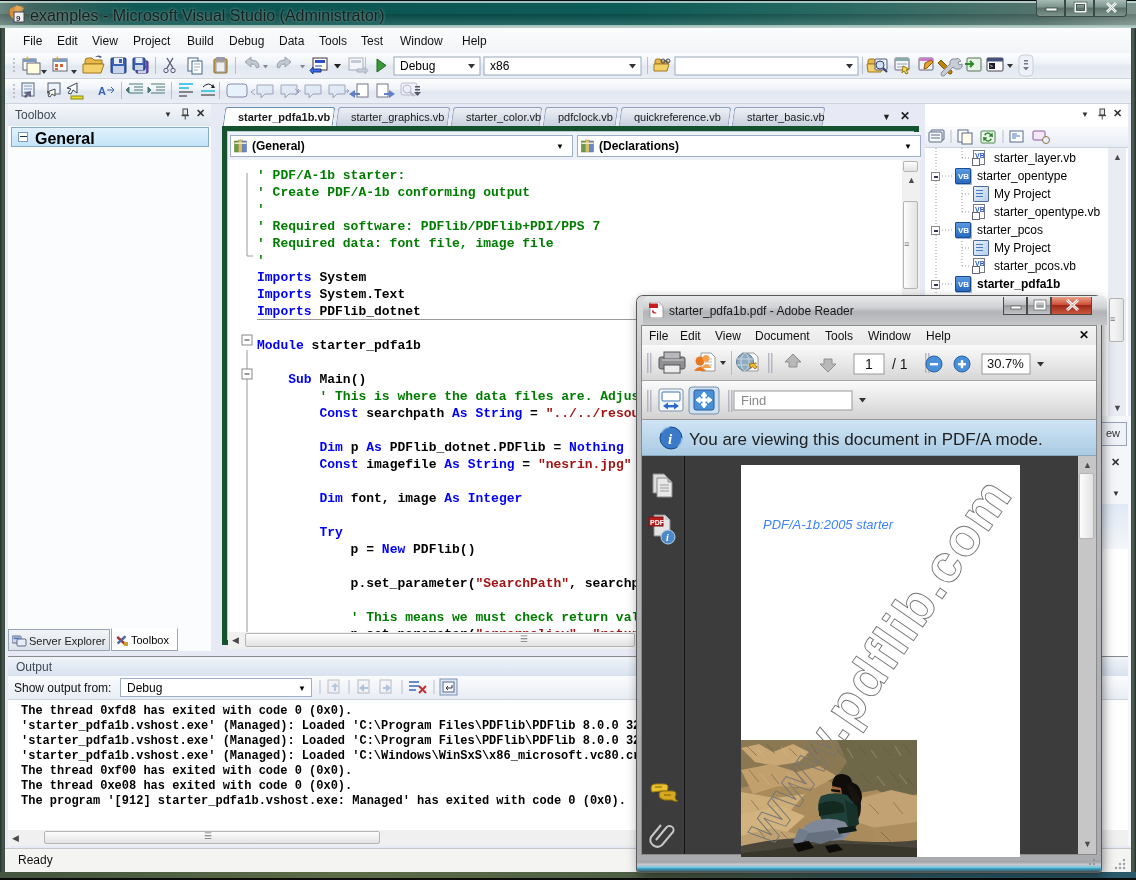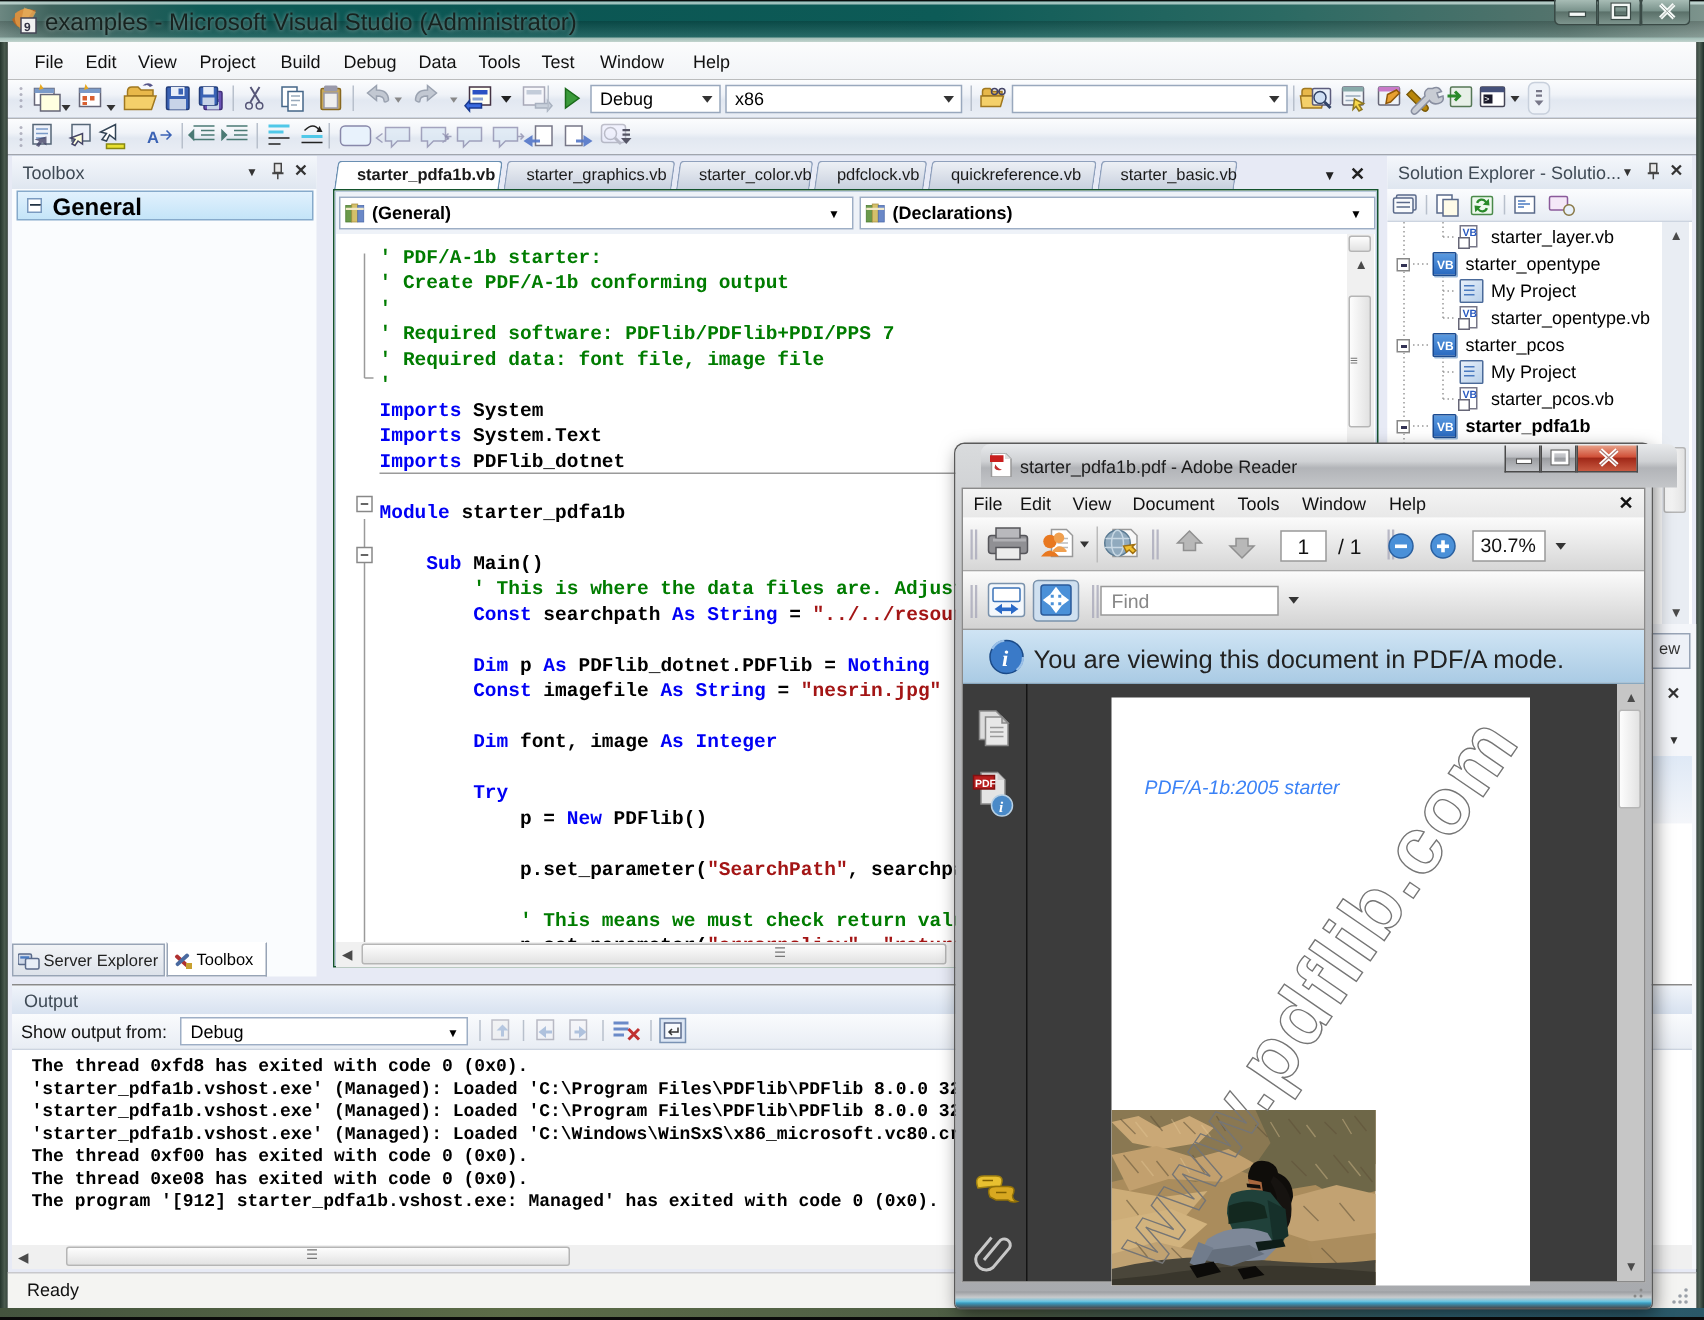--- a/index.html
+++ b/index.html
@@ -41,21 +41,21 @@
 
 #toolbox { left:8px; top:104px; width:203px; height:547px; background:#fafcfe; }
 #tbx-title { left:0; top:0; width:203px; height:22px; background:linear-gradient(180deg,#f4f7fb,#dfe6f0); font-size:12px; color:#3f4a55; }
 #tbx-general { left:3px; top:23px; width:198px; height:20px; border:1px solid #86aacb; background:linear-gradient(180deg,#e1f1fd,#c4e4f8); font-size:16px; font-weight:bold; color:#000; }
 #tbx-text { left:8px; top:58px; width:188px; font-size:12px; color:#111; text-align:center; line-height:14.6px; }
 #tbx-tabs { left:8px; top:628px; width:171px; height:23px;padding-left:43px; }
 #edtabs { left:222px; top:107px; width:697px; height:20px; font-size:11px; }
 .etab { position:absolute; top:0; height:19px; padding:3px 9px 0 13px; border:1px solid #8fa0bc; border-bottom:none; border-radius:3px 3px 0 0; background:linear-gradient(180deg,#edf0f5,#c9d1df); color:#1a1a1a; transform:skewX(-8deg); }
 .etab i { display:block; transform:skewX(8deg); font-style:normal; }
 .etab.active { background:#fff; border-color:#6a8fb2; font-weight:bold; z-index:3; }
-#edbody { left:222px; top:126px; width:697px; height:519px; background:#fff; border:1px solid #14532d; box-shadow:0 0 0 1px #b9cbdd inset; }
+#edbody { left:222px; top:126px; width:697px; height:519px; background:#fff; border:5px solid #14532d; box-shadow:0 0 0 1px #b9cbdd inset; }
 #ddrow { left:1px; top:1px; width:693px; height:28px; background:#eef2f8; }
 .ddbox { position:absolute; top:3px; height:22px; background:#fff; border:1px solid #9daec5; font-size:12px; font-weight:bold; color:#000; }
 #codearea { left:1px; top:29px; width:674px; height:472px; background:#fff; overflow:hidden; font-family:"Liberation Mono", monospace; font-size:13px; font-weight:700; line-height:17px; white-space:pre; }
 #foldmargin { left:1px; top:29px; width:16px; height:472px; background:#e4e4e6; border-right:1px solid #f2f2f2; }
 #vscroll { left:675px; top:29px; width:18px; height:489px; background:#f0f0f0; }
 #hscroll { left:1px; top:501px; width:674px; height:17px; background:#f0f0f0; }
 
 
 #solexp { left:925px; top:104px; width:203px; height:312px; background:#fff; }
 #se-title { left:0; top:0; width:203px; height:22px; background:linear-gradient(180deg,#f4f7fb,#dfe6f0); font-size:12px; color:#3f4a55; }
@@ -88,21 +88,21 @@
 .vbfile:after { content:""; position:absolute; left:-2px; bottom:-2px; width:6px; height:6px; background:#fff; border:1px solid #667; }
 
 .sb-thumb { position:absolute; background:linear-gradient(90deg,#fdfdfd,#e2e2e2); border:1px solid #b5b5b5; border-radius:2px; }
 .sb-thumbh { position:absolute; background:linear-gradient(180deg,#fdfdfd,#e2e2e2); border:1px solid #b5b5b5; border-radius:2px; }
 .arr { position:absolute; color:#4a4a4a; font-size:9px; line-height:9px; }
 
 
 #reader { left:637px; top:296px; width:464px; height:576px; border-radius:6px 6px 3px 3px;
   background:linear-gradient(180deg,#d9dbdd 0%,#b9bbbe 20%,#a8aaae 100%);
   box-shadow:0 0 0 1px #5a5a5a, 2px 4px 12px rgba(0,0,0,0.5); }
-#rd-title { left:17px; top:0; width:464px; height:29px; border-radius:6px 6px 0 0;
+#rd-title { left:6px; top:0; width:464px; height:29px; border-radius:6px 6px 0 0;
   background:linear-gradient(180deg,#e8eaec 0%,#cfd1d4 40%,#b2b4b8 55%,#c4c6c9 100%); font-size:12px; color:#1a1a1a; }
 #rd-inner { left:4px; top:29px; width:456px; height:530px; background:#efefef; border:1px solid #8a8a8a; }
 #rd-menu { left:0; top:0; width:454px; height:19px; background:linear-gradient(180deg,#f4f4f4,#e8e8e8); font-size:12px; color:#111; }
 #rd-tb1 { left:0; top:19px; width:454px; height:36px; background:linear-gradient(180deg,#fbfbfb,#d6d6d6); border-bottom:1px solid #a8a8a8; }
 #rd-tb2 { left:0; top:55px; width:454px; height:39px; background:linear-gradient(180deg,#fbfbfb,#d2d2d2); border-bottom:1px solid #9a9a9a; }
 #rd-info { left:0; top:94px; width:454px; height:36px; background:linear-gradient(180deg,#cfe4f4,#aacbe4); border-bottom:1px solid #88a8c0; }
 #rd-doc { left:0; top:130px; width:454px; height:398px; background:#3c3c3c; }
 #rd-side { left:0; top:0; width:43px; height:398px; border-right:1px solid #141414; }
 #rd-canvas { left:44px; top:0; width:392px; height:398px; }
 #rd-vscroll { left:436px; top:0; width:18px; height:398px; background:#c6c6c6; }
@@ -540,23 +540,20 @@
       <div class="arr" style="left:5px;top:477px">▼</div>
     </div>
     <div class="abs" id="hscroll">
       <div class="arr" style="left:4px;top:4px">◀</div>
       <div class="sb-thumbh" style="left:17px;top:1px;width:390px;height:14px"></div>
       <div class="arr" style="left:292px;top:3px;color:#777">☰</div>
     </div>
   </div>
 
   <div class="abs" id="solexp">
-    <div class="abs" id="se-title">
-        <span style="position:absolute;left:7px;top:4px">Solution Explorer - Solutio...</span>
-      </div>
     <div class="abs" style="left:156px;top:6px;font-size:8px;color:#333">▼</div>
     <svg class="abs" style="left:172px;top:4px" width="11" height="12" viewBox="0 0 11 12">
         <g stroke="#444" fill="#e8e8e8">
           <rect x="3" y="1" width="4.5" height="6"></rect>
           <line x1="1.5" y1="7.5" x2="9" y2="7.5" stroke-width="1.4"></line>
           <line x1="5.2" y1="8" x2="5.2" y2="11.5"></line>
         </g>
       </svg>
     <div class="abs" style="left:188px;top:3px;font-size:11px;color:#333;font-weight:bold">✕</div>
     <div class="abs" id="se-tools">

